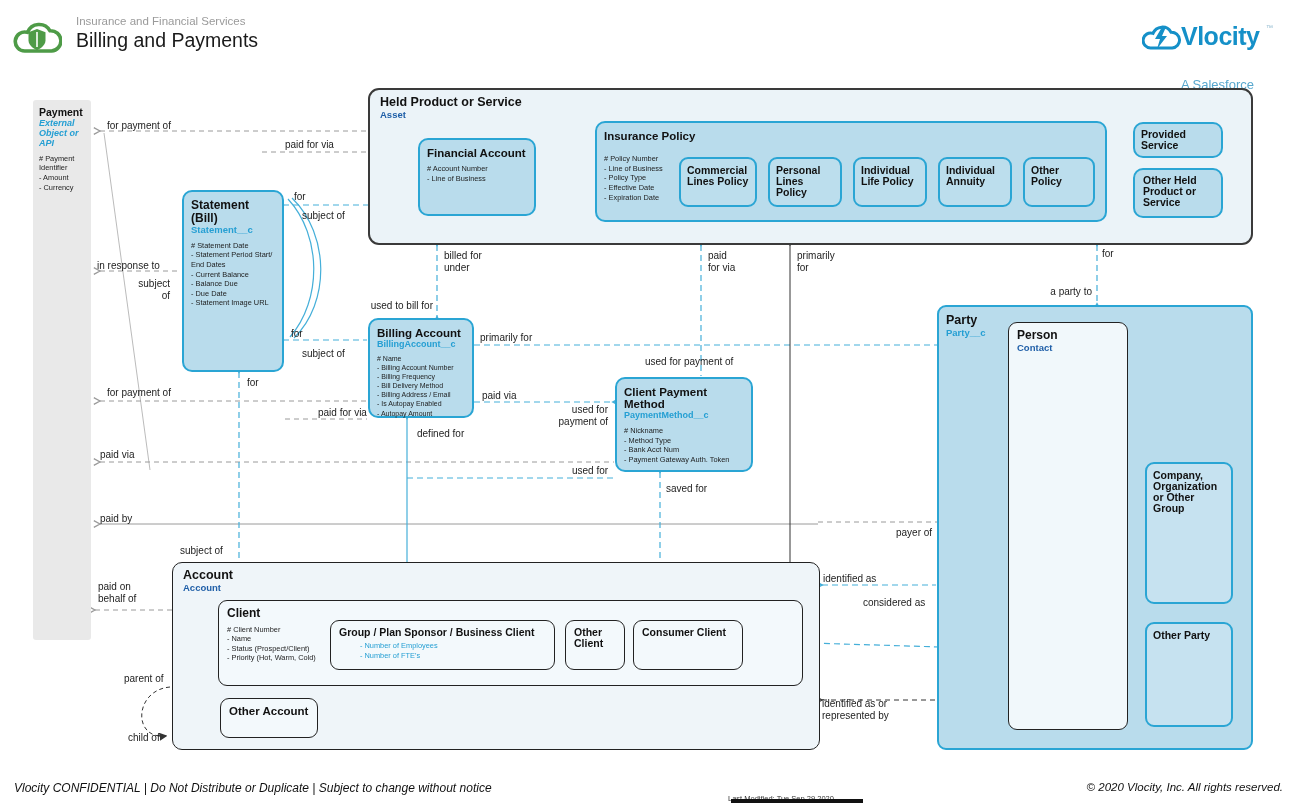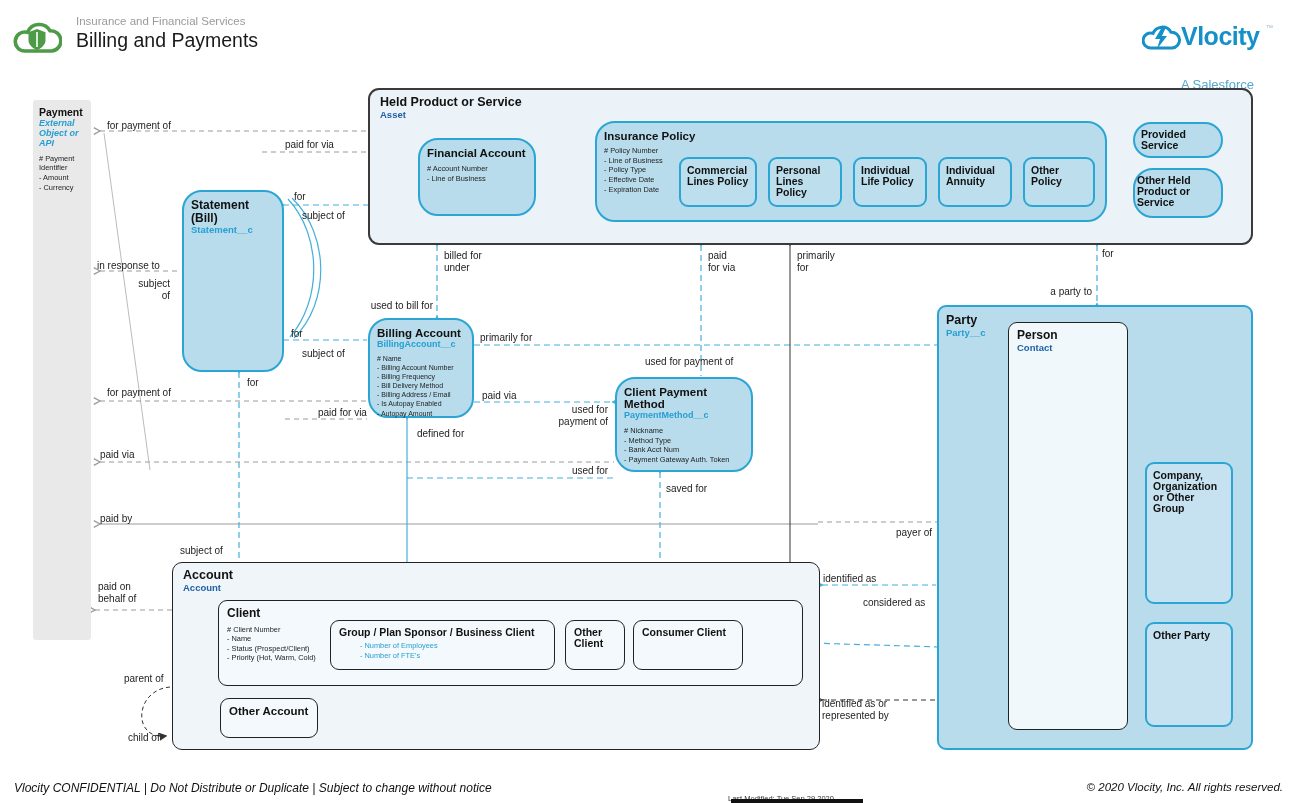--- a/index.html
+++ b/index.html
@@ -3,21 +3,21 @@
 <meta charset="utf-8">
 <style>
   html,body{margin:0;padding:0;background:#fff;}
   .page{position:relative;width:1297px;height:803px;background:#ffffff;overflow:hidden;
         font-family:"Liberation Sans","DejaVu Sans",sans-serif;}
   svg.wires{position:absolute;left:0;top:0;pointer-events:none;}
   .lbl{position:absolute;font-size:10px;line-height:1.18;color:#1c1c1c;white-space:pre-line;}
   .lbl.r{text-align:right;}
   
   .ent{position:absolute;box-sizing:border-box;background:#B9DCEC;border:2.5px solid #2AA5D4;
-       border-radius:20px;padding:7px 7px;}
+       border-radius:10px;padding:7px 7px;}
   .sub{position:absolute;box-sizing:border-box;background:#BCDEED;border:2px solid #2AA5D4;
        border-radius:9px;padding:6px 6px;}
   .partychild{position:absolute;box-sizing:border-box;background:#C6E2F0;border:2px solid #2AA5D4;
        border-radius:9px;padding:6px;}
   
   .outer{position:absolute;box-sizing:border-box;background:#EBF3F8;border:2px solid #3a3a3a;
        border-radius:11px;padding:6px 10px;}
   .outer2{position:absolute;box-sizing:border-box;background:#EFF5F9;border:1.8px solid #222;
        border-radius:10px;padding:6px 10px;}
   .plain{position:absolute;box-sizing:border-box;background:#F3F9FC;border:1.7px solid #222;
@@ -189,21 +189,21 @@
   </div>
   <div class="ent" style="left:418px;top:138px;width:118px;height:78px">
     <div class="t m">Financial Account</div>
     <div class="fields tiny">
         <div># Account Number</div>
         <div>- Line of Business</div>
       </div>
   </div>
   <div class="ent" style="left:595px;top:121px;width:512px;height:101px;border-width:2px">
     <div class="t m">Insurance Policy</div>
-    <div class="fields tiny" style="width:82px;margin-top:4px">
+    <div class="fields tiny" style="width:82px;margin-top:12px">
         <div># Policy Number</div>
         <div>- Line of Business</div>
         <div>- Policy Type</div>
         <div>- Effective Date</div>
         <div>- Expiration Date</div>
       </div>
   </div>
   <div class="sub" style="left:679px;top:157px;width:78px;height:50px">
     <div class="t s">Commercial Lines Policy</div>
     </div>
@@ -215,27 +215,35 @@
     </div>
   <div class="sub" style="left:938px;top:157px;width:74px;height:50px">
     <div class="t s">Individual Annuity</div>
     </div>
   <div class="sub" style="left:1023px;top:157px;width:72px;height:50px">
     <div class="t s">Other Policy</div>
     </div>
   <div class="ent" style="left:1133px;top:122px;width:90px;height:36px;padding:5px 6px">
     <div class="t s">Provided Service</div>
     </div>
-  <div class="ent" style="left:1133px;top:168px;width:90px;height:50px;padding:5px 2px">
+  <div class="ent" style="left:1133px;top:168px;width:90px;height:50px;padding:5px 8px">
     <div class="t s">Other Held Product or Service</div>
     </div>
 
   <div class="ent" style="left:182px;top:190px;width:102px;height:182px">
     <div class="t">Statement (Bill)</div>
     <div class="st st-c">Statement__c</div>
+    <div class="fields tiny">
+        <div># Statement Date</div>
+        <div>- Statement Period Start/ End Dates</div>
+        <div>- Current Balance</div>
+        <div>- Balance Due</div>
+        <div>- Due Date</div>
+        <div>- Statement Image URL</div>
+      </div>
   </div>
 
   <div class="ent" style="left:368px;top:318px;width:106px;height:100px">
     <div class="t" style="font-size:11.5px">Billing Account</div>
     <div class="st st-c" style="font-size:9px">BillingAccount__c</div>
     <div class="fields tiny" style="font-size:7px;margin-top:4px">
         <div># Name</div>
         <div>- Billing Account Number</div>
         <div>- Billing Frequency</div>
         <div>- Bill Delivery Method</div>

